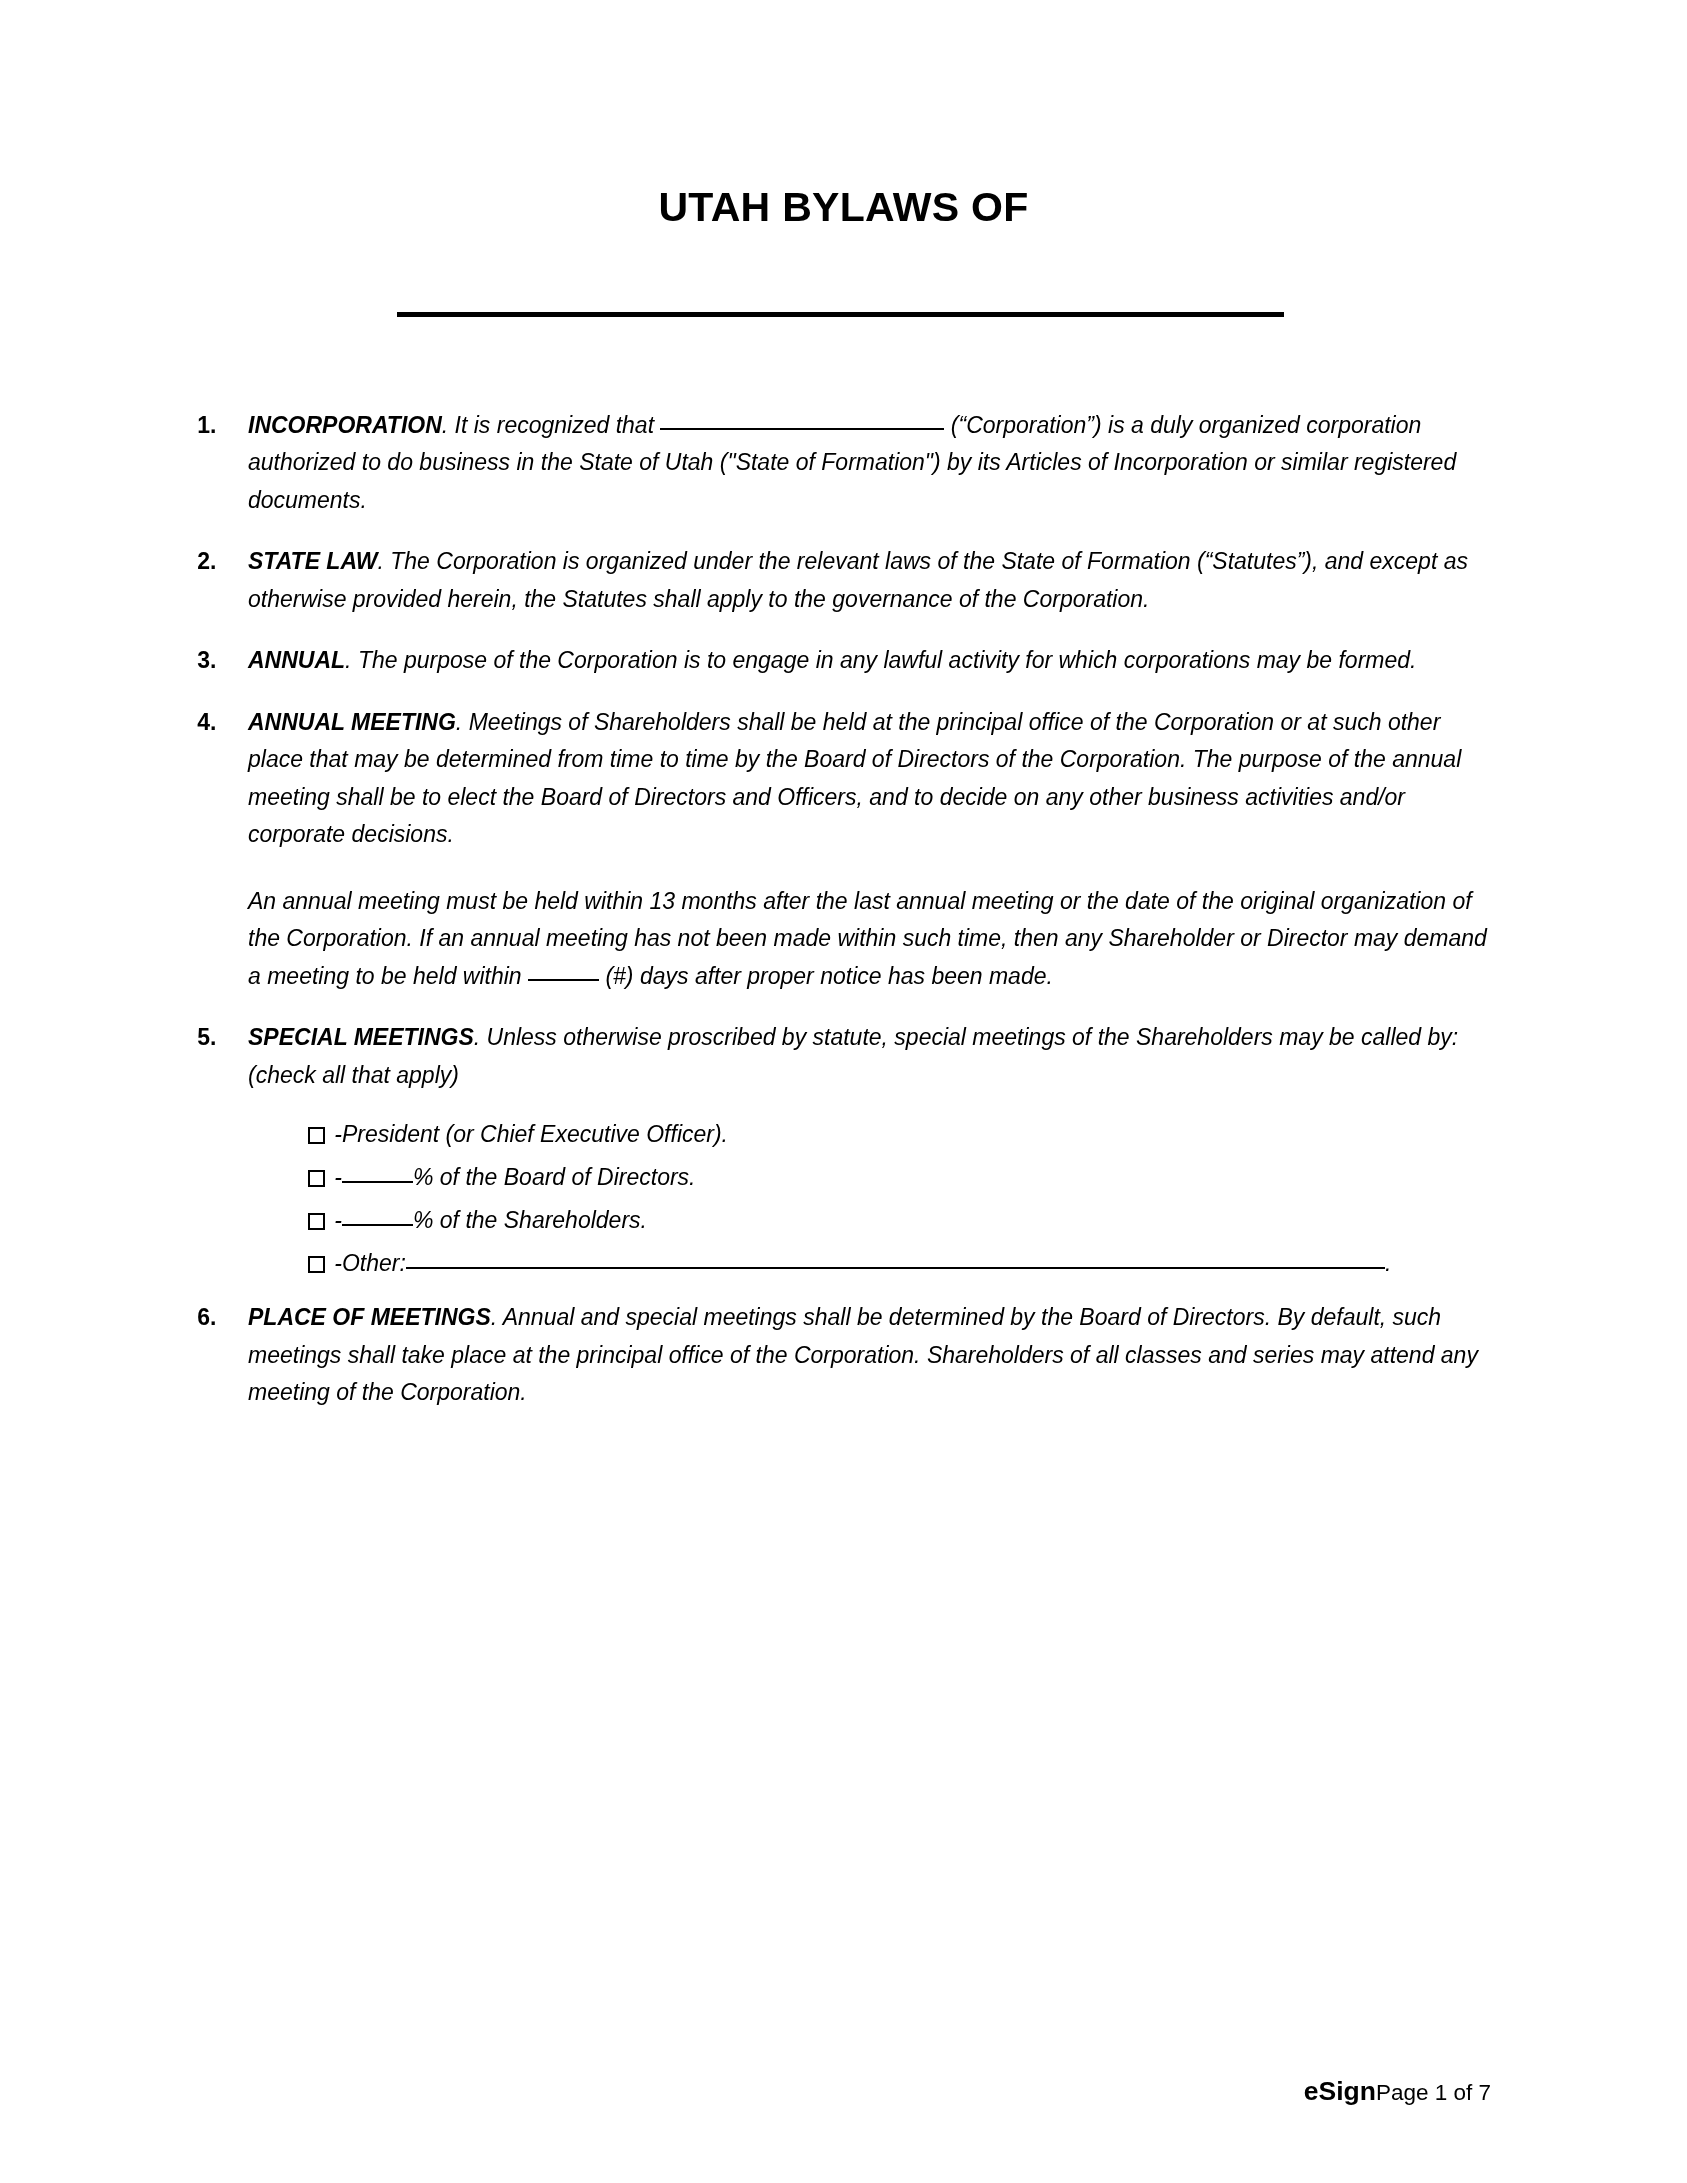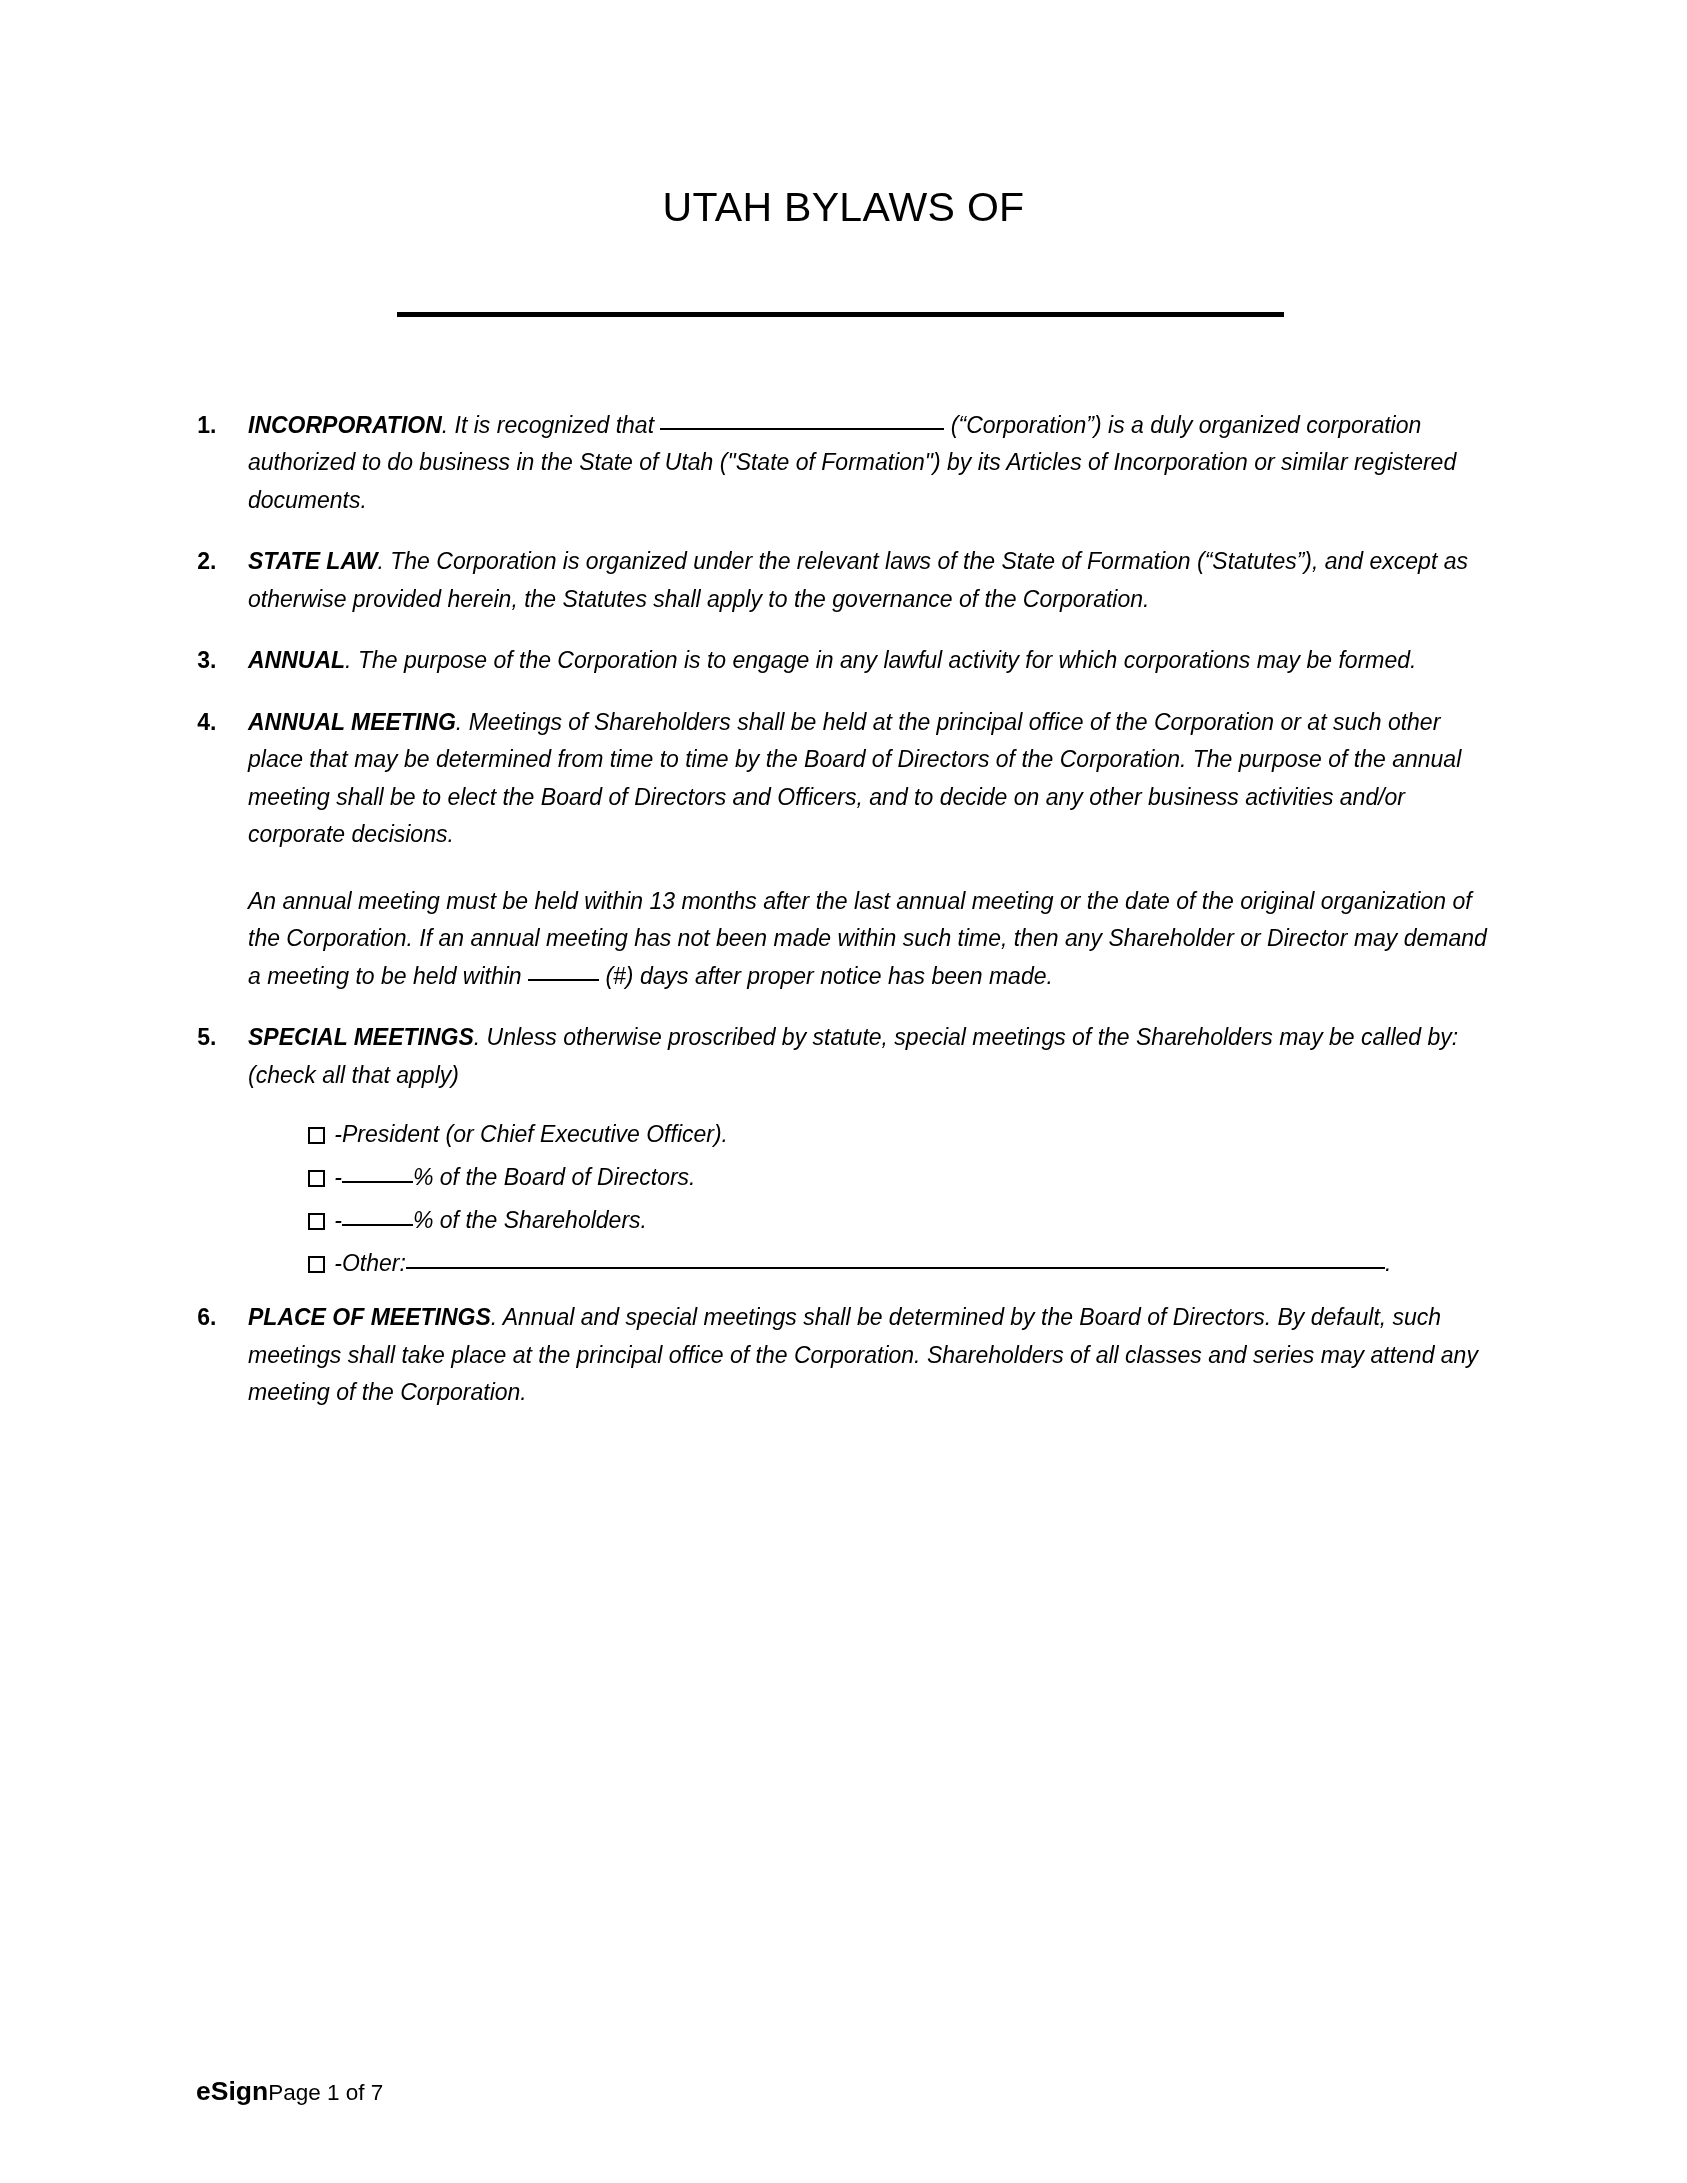--- a/index.html
+++ b/index.html
@@ -19,21 +19,21 @@
   }
 
   
   .doc-title {
     position: absolute;
     top: 185px;
     left: 0;
     width: 1687px;
     text-align: center;
     font-size: 41px;
-    font-weight: normal;
+    font-weight: bold;
     letter-spacing: 0.3px;
     line-height: 1.1;
   }
   .title-blank {
     position: absolute;
     top: 312px;
     left: 397px;
     width: 887px;
     height: 4.6px;
     background: #000000;
@@ -120,21 +120,21 @@
   }
   .check-text { display: inline-block; }
 
   
   .footer {
     position: absolute;
     left: 196px;
     right: 196px;
     top: 2048px;
     display: flex;
-    justify-content: flex-start;
+    justify-content: flex-end;
     align-items: baseline;
     font-size: 24px;
   }
   .footer-brand {
     font-weight: bold;
     font-size: 26.5px;
   }
   .footer-page {
     font-size: 22.5px;
     margin-top: 32px;

